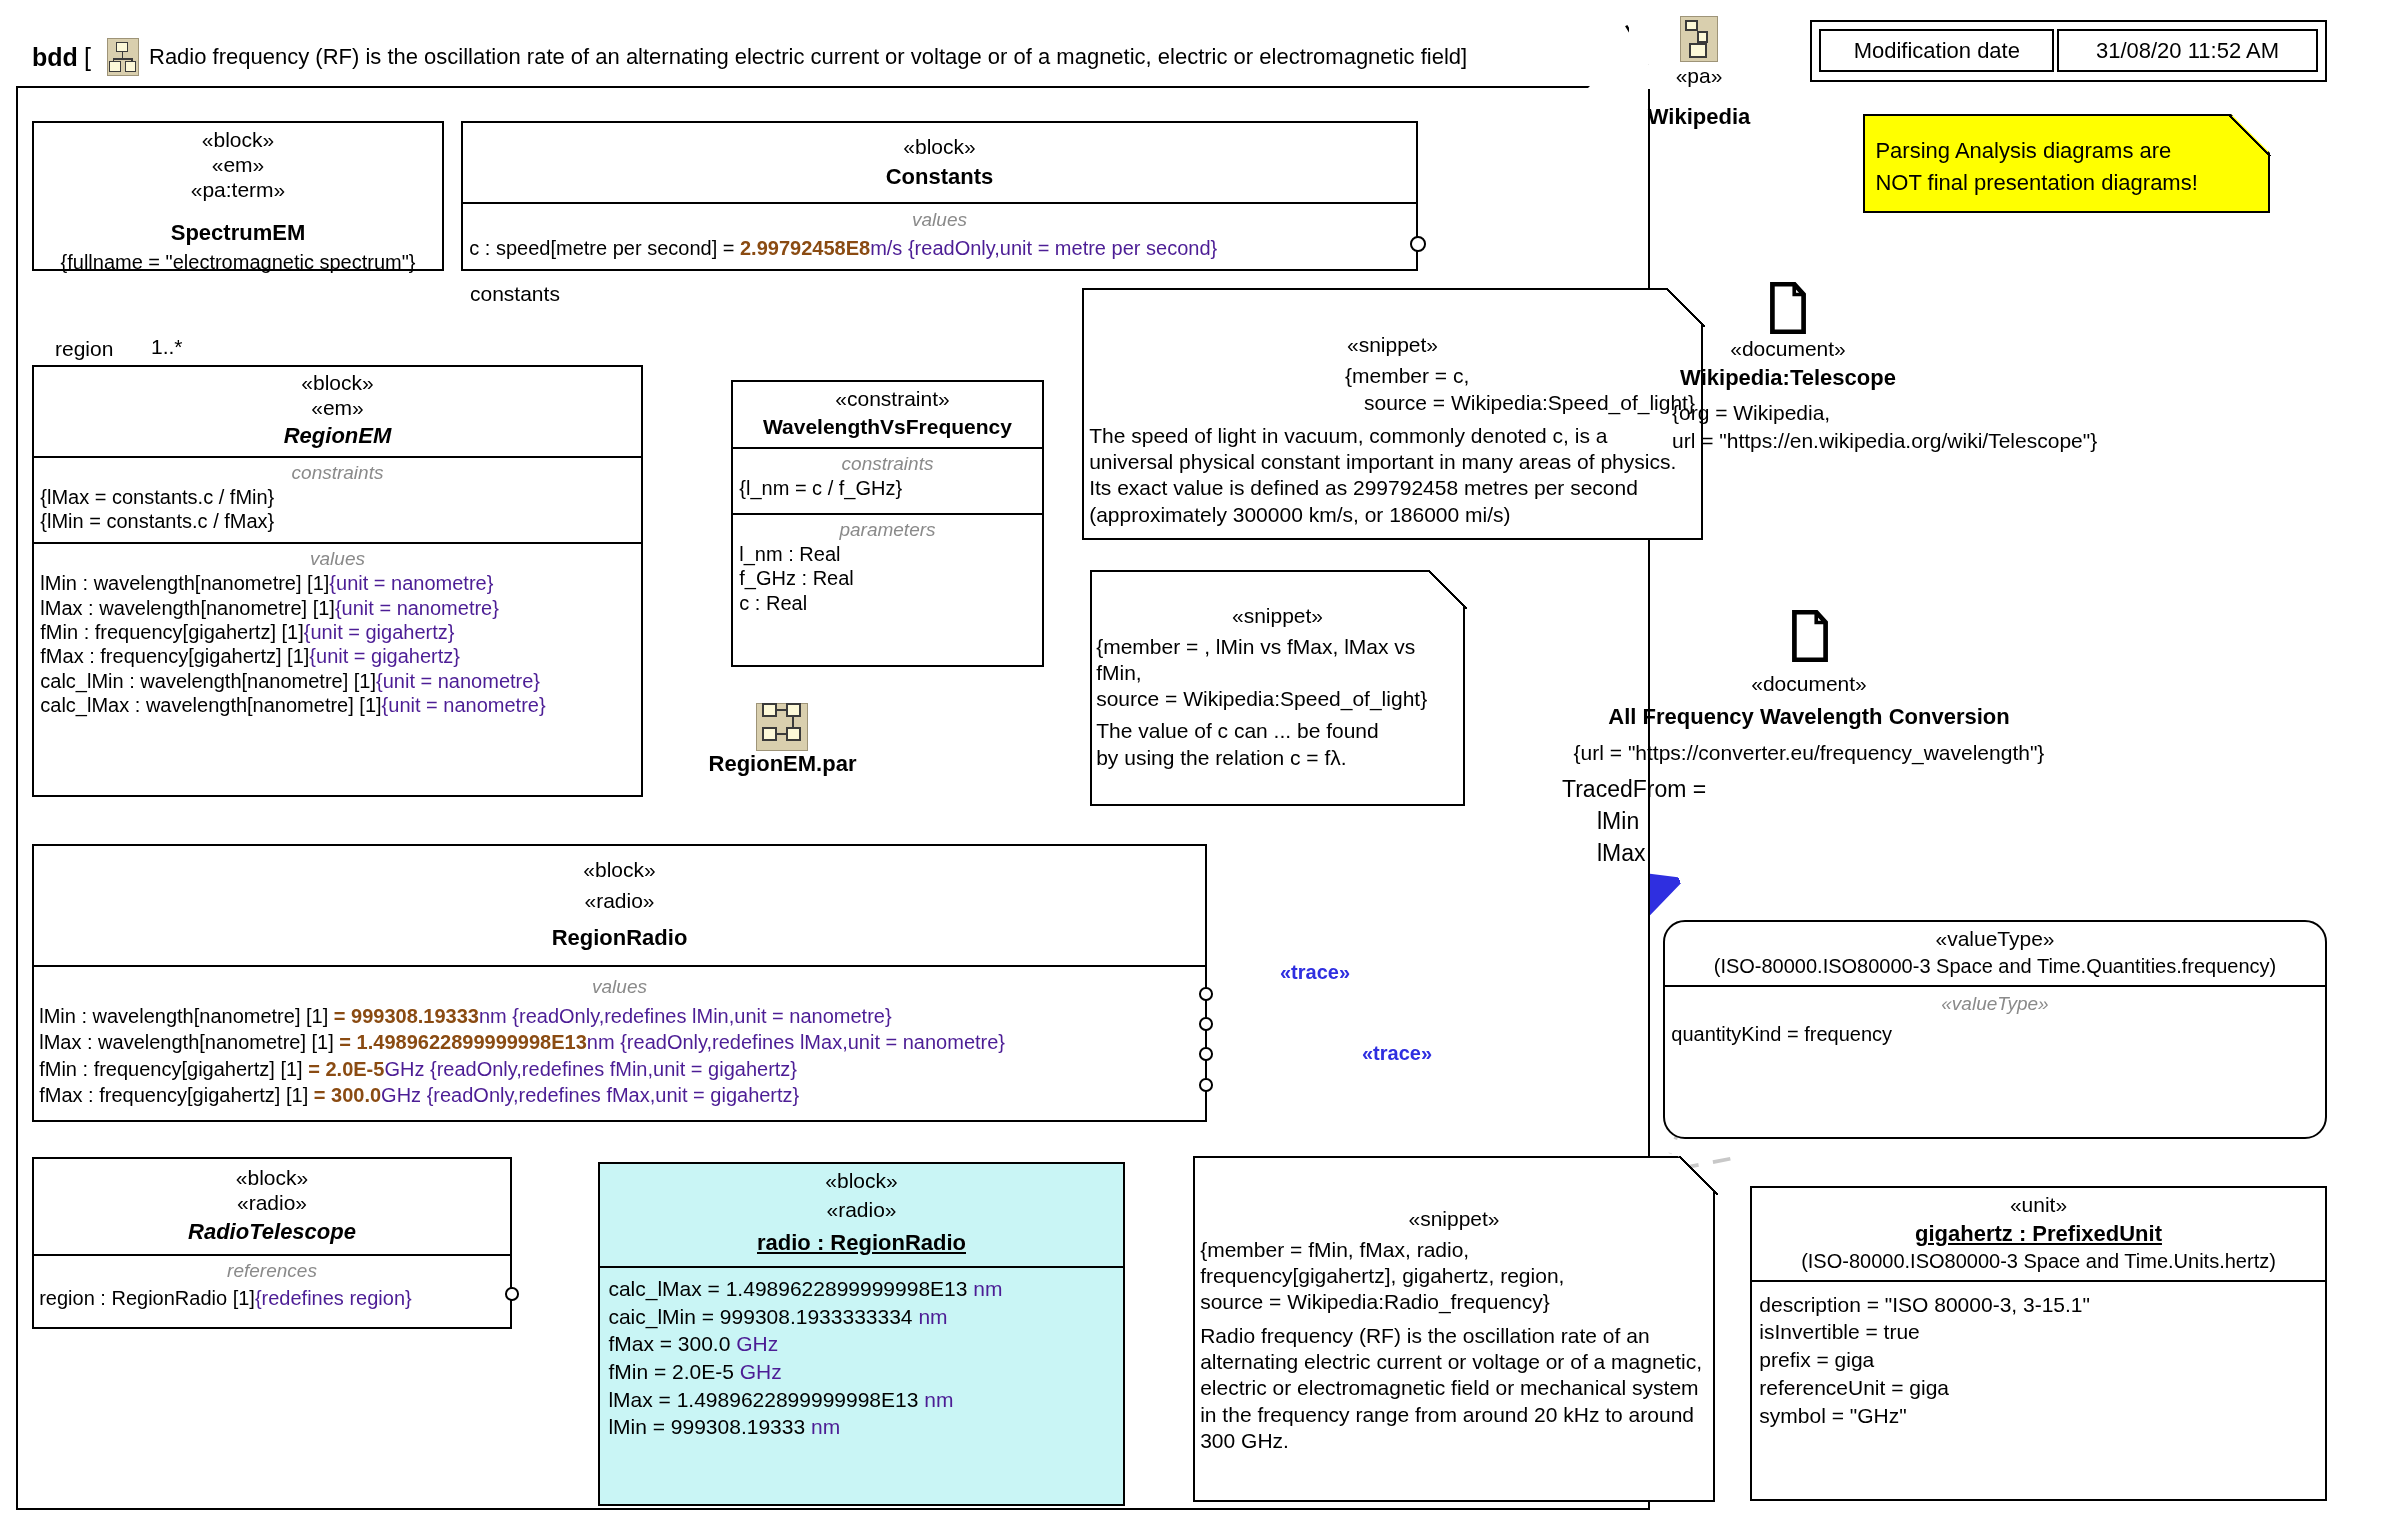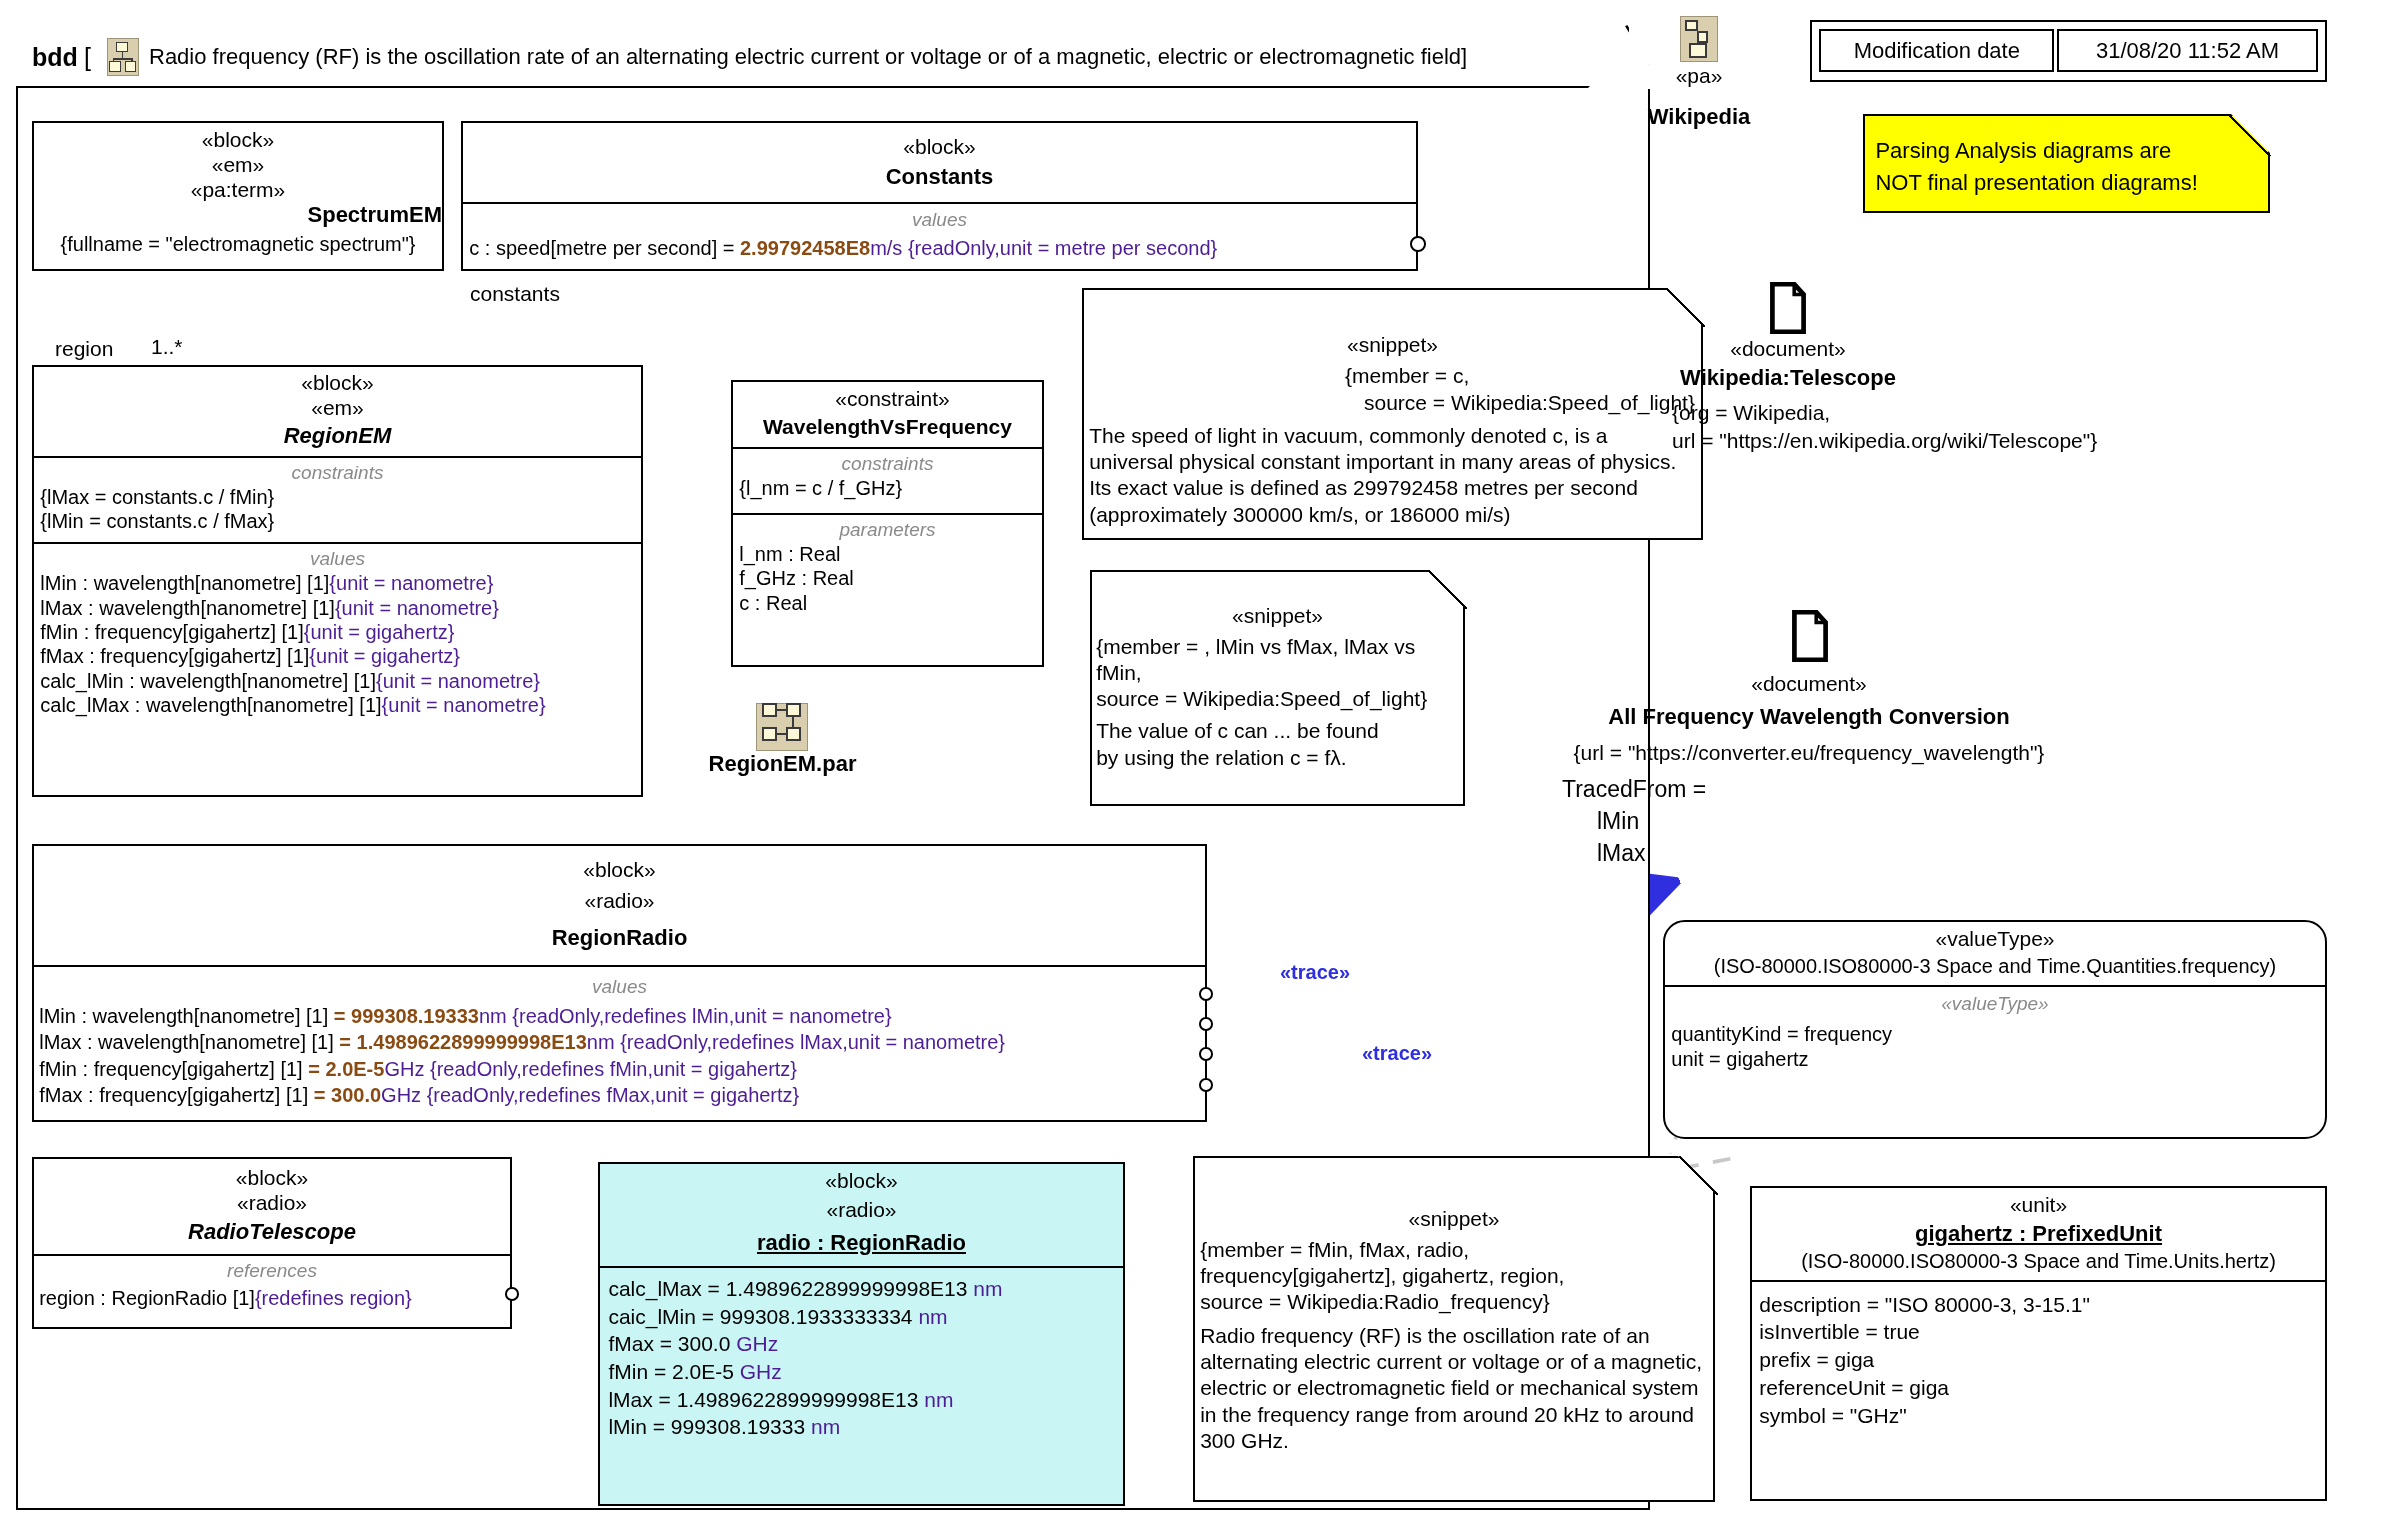--- a/index.html
+++ b/index.html
@@ -126,21 +126,21 @@
     <div class="abs" style="left:10.4px;top:54px;font-size:22px;">NOT final presentation diagrams!</div>
   </div>
   <svg width="63" height="63" style="left:1821px;top:112px;" viewBox="0 0 120 120"></svg>
   <div class="abs" style="left:2229px;top:114px;width:42px;height:42px;
               background:linear-gradient(to bottom left, transparent 49%, #000 49%, #000 53%, transparent 53%);"></div>
 
   <div class="abs box" style="left:32px;top:121px;width:412px;height:150px;">
     <div class="ctr st" style="margin-top:5.2px;">«block»</div>
     <div class="ctr st">«em»</div>
     <div class="ctr st">«pa:term»</div>
-    <div class="ctr nm" style="margin-top:0;text-align:right;">SpectrumEM</div>
+    <div class="ctr nm" style="margin-top:18px;">SpectrumEM</div>
     <div class="ctr" style="font-size:20px;margin-top:4.2px;">{fullname = "electromagnetic spectrum"}</div>
   </div>
 
   <div class="abs box" style="left:461px;top:121px;width:957px;height:150px;">
     <div class="ctr st" style="margin-top:11.5px;">«block»</div>
     <div class="ctr nm" style="margin-top:5.2px;">Constants</div>
     <div class="sep" style="margin-top:11.5px;"></div>
     <div class="ctr cmp" style="margin-top:5.2px;">values</div>
     <div class="row" style="margin:4.2px 0 0 6.3px;">
       <span>c : speed[metre per second] = </span><span class="val">2.99792458E8</span><span class="gray">m/s </span><span class="gray">{readOnly,unit = metre per second}</span>
@@ -279,21 +279,20 @@
   <div class="abs" style="left:1199px;top:1017px;width:13.6px;height:13.6px;border:2.6px solid #000;border-radius:50%;background:#fff;"></div>
   <div class="abs" style="left:1199px;top:1047px;width:13.6px;height:13.6px;border:2.6px solid #000;border-radius:50%;background:#fff;"></div>
   <div class="abs" style="left:1199px;top:1078px;width:13.6px;height:13.6px;border:2.6px solid #000;border-radius:50%;background:#fff;"></div>
 
   <div class="abs box" style="left:1663px;top:920px;width:664px;height:219px;border-radius:22px;">
     <div class="ctr st" style="margin-top:5.2px;">«valueType»</div>
     <div class="ctr" style="font-size:20px;margin-top:3.1px;">(ISO-80000.ISO80000-3 Space and Time.Quantities.frequency)</div>
     <div class="sep" style="margin-top:7.3px;"></div>
     <div class="ctr cmp" style="margin-top:5.2px;">«valueType»</div>
     <div class="row" style="margin:6.3px 0 0 6.3px;">quantityKind = frequency</div>
-    <div class="row" style="margin:1px 0 0 6.3px;">unit = gigahertz</div>
   </div>
 
   <div class="abs box" style="left:32px;top:1157px;width:480px;height:172px;">
     <div class="ctr st" style="margin-top:7.3px;">«block»</div>
     <div class="ctr st">«radio»</div>
     <div class="ctr nm-it" style="margin-top:3.1px;">RadioTelescope</div>
     <div class="sep" style="margin-top:9.4px;"></div>
     <div class="ctr cmp" style="margin-top:4.2px;">references</div>
     <div class="row" style="margin:3.1px 0 0 5.2px;">
       <span>region : RegionRadio [1]</span><span class="gray">{redefines region}</span>

